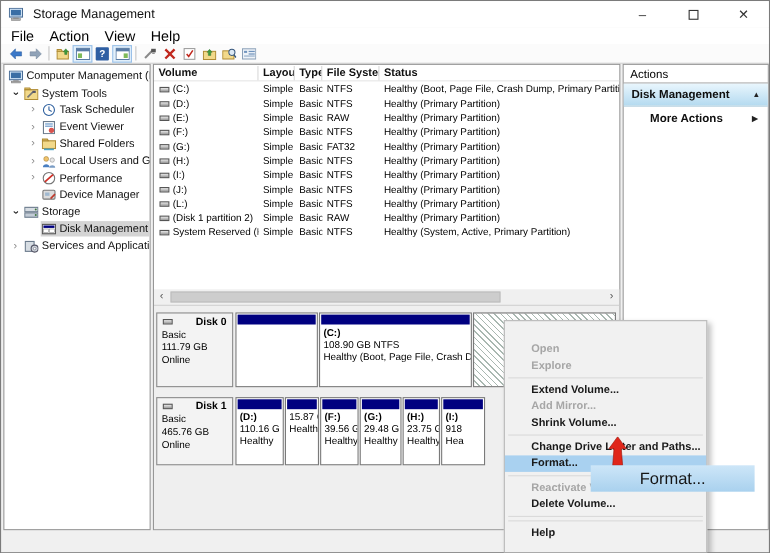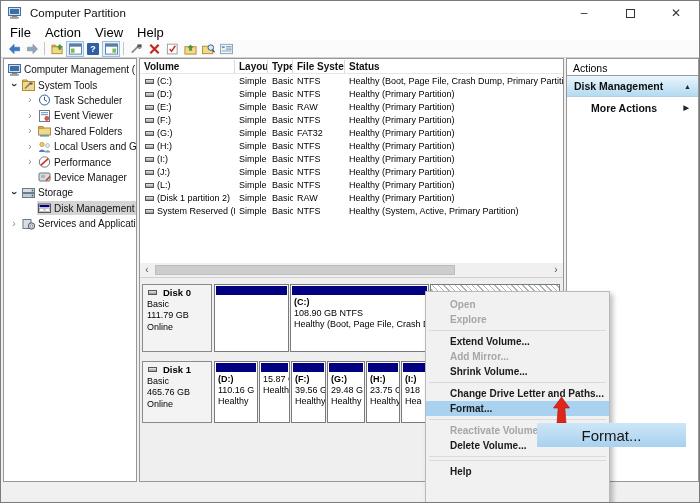--- a/index.html
+++ b/index.html
@@ -49,41 +49,41 @@
   
   .hscroll{position:absolute;left:0;top:204px;width:423px;height:14px;background:#f0f0f0;display:flex;align-items:center;color:#555;font-size:10px}
   .sarr{width:14px;text-align:center;line-height:14px}
   .sthumb{height:10px;width:300px;background:#cdcdcd;border:1px solid #bdbdbd;margin-left:1px}
   .sarr.right{margin-left:auto}
 
   
   .graph{position:absolute;left:0;top:218px;width:423px;height:204px;background:#efefef;border-top:1px solid #cfcfcf}
   .diskrow{position:absolute;left:2px;display:flex}
   .dlabel{width:70px;border:1px solid #8a8a8a;background:#f3f3f3;font-size:9px;line-height:11.5px;padding:2px 0 0 4px;color:#000}
-  .dname{font-weight:bold;font-size:9.5px;display:flex;align-items:center;gap:3px}
+  .dname{font-weight:bold;font-size:9.5px;display:flex;align-items:center;gap:18px}
   .parts{display:flex;margin-left:2px}
   .part{border:1px solid #7a7a7a;background:#fff;margin-right:1px;overflow:hidden}
   .pband{height:9px;background:#000080;margin:1px 1px 0 1px}
   .ptext{padding:2px 2px 0 3px;font-size:9px;line-height:11px;white-space:nowrap;overflow:hidden;color:#000}
   .ptitle{font-weight:bold;font-size:9px}
   .part.hatch{background:repeating-linear-gradient(45deg,#fff,#fff 3px,#a9b8b1 3px,#a9b8b1 4px)}
 
   
   .legend{position:absolute;left:0;bottom:0;width:423px;height:14px;background:#fcfcfc;border-top:1px solid #ababab;display:flex;align-items:center;font-size:9.5px;font-weight:bold;color:#000;padding-left:4px}
   .lsq{width:9px;height:9px;display:inline-block;margin:0 4px 0 2px}
 
   
   .ahead{height:17px;font-size:10.5px;font-weight:normal;color:#000;padding:3px 0 0 6px;border-bottom:1px solid #9a9a9a}
   .agroup{height:21px;background:linear-gradient(#e9f6fd,#b4daf0);border-bottom:1px solid #b3cfdf;display:flex;align-items:center;font-size:10.5px;font-weight:bold;color:#0f0f0f;padding:0 7px}
   .tri{margin-left:auto;font-size:7px;color:#222}
   .amore{height:22px;display:flex;align-items:center;font-size:10.5px;font-weight:bold;color:#0f0f0f;padding-left:24px}
   .amore .tri{margin-right:9px}
 
   
-  .cmenu{position:absolute;left:424px;top:290px;width:185px;height:213px;background:#f1f1f1;border:1px solid #b9b9b9;box-shadow:3px 3px 5px rgba(0,0,0,.25);padding-top:5px;font-size:10px;z-index:5}
+  .cmenu{position:absolute;left:457px;top:290px;width:185px;height:213px;background:#f1f1f1;border:1px solid #b9b9b9;box-shadow:3px 3px 5px rgba(0,0,0,.25);padding-top:18px;font-size:10px;z-index:5}
   .mi{height:15px;line-height:15px;padding-left:24px;font-weight:600;color:#1a1a1a;white-space:nowrap}
   .mi.dis{color:#a6a6a6;font-weight:600}
   .mi.hl{background:#a9d1f0}
   .msep{height:1px;background:#dadada;margin:3px 3px}
 
   
   .callout{position:absolute;left:536px;top:422px;width:149px;height:24px;background:linear-gradient(180deg,#cde6f8,#a9d1ee);display:flex;align-items:center;justify-content:center;font-size:15px;color:#151515;z-index:6}
   .red-arrow{position:absolute;left:552px;top:396px;z-index:7}
 </style>
 </head>
@@ -91,21 +91,21 @@
 
 <div class="win">
 
   <div class="titlebar">
     <svg class="ti" width="15" height="13" viewBox="0 0 13 12">
         <rect x="0.5" y="0.5" width="12" height="8" fill="#cfe3f5" stroke="#4a6d96"></rect>
         <rect x="2" y="2" width="9" height="5" fill="#3a6ea5"></rect>
         <rect x="4" y="9" width="5" height="1" fill="#888"></rect>
         <rect x="2.5" y="10" width="8" height="1.5" fill="#b0b0b0" stroke="#777" stroke-width="0.5"></rect>
       </svg>
-    <span class="title-text">Computer Partition</span>
+    <span class="title-text">Storage Management</span>
     <div class="win-controls">
       <div class="wc">
           <span>–</span>
         </div>
       <div class="wc">
           <span class="maxbox"></span>
         </div>
       <div class="wc">
           <span>✕</span>
         </div>

